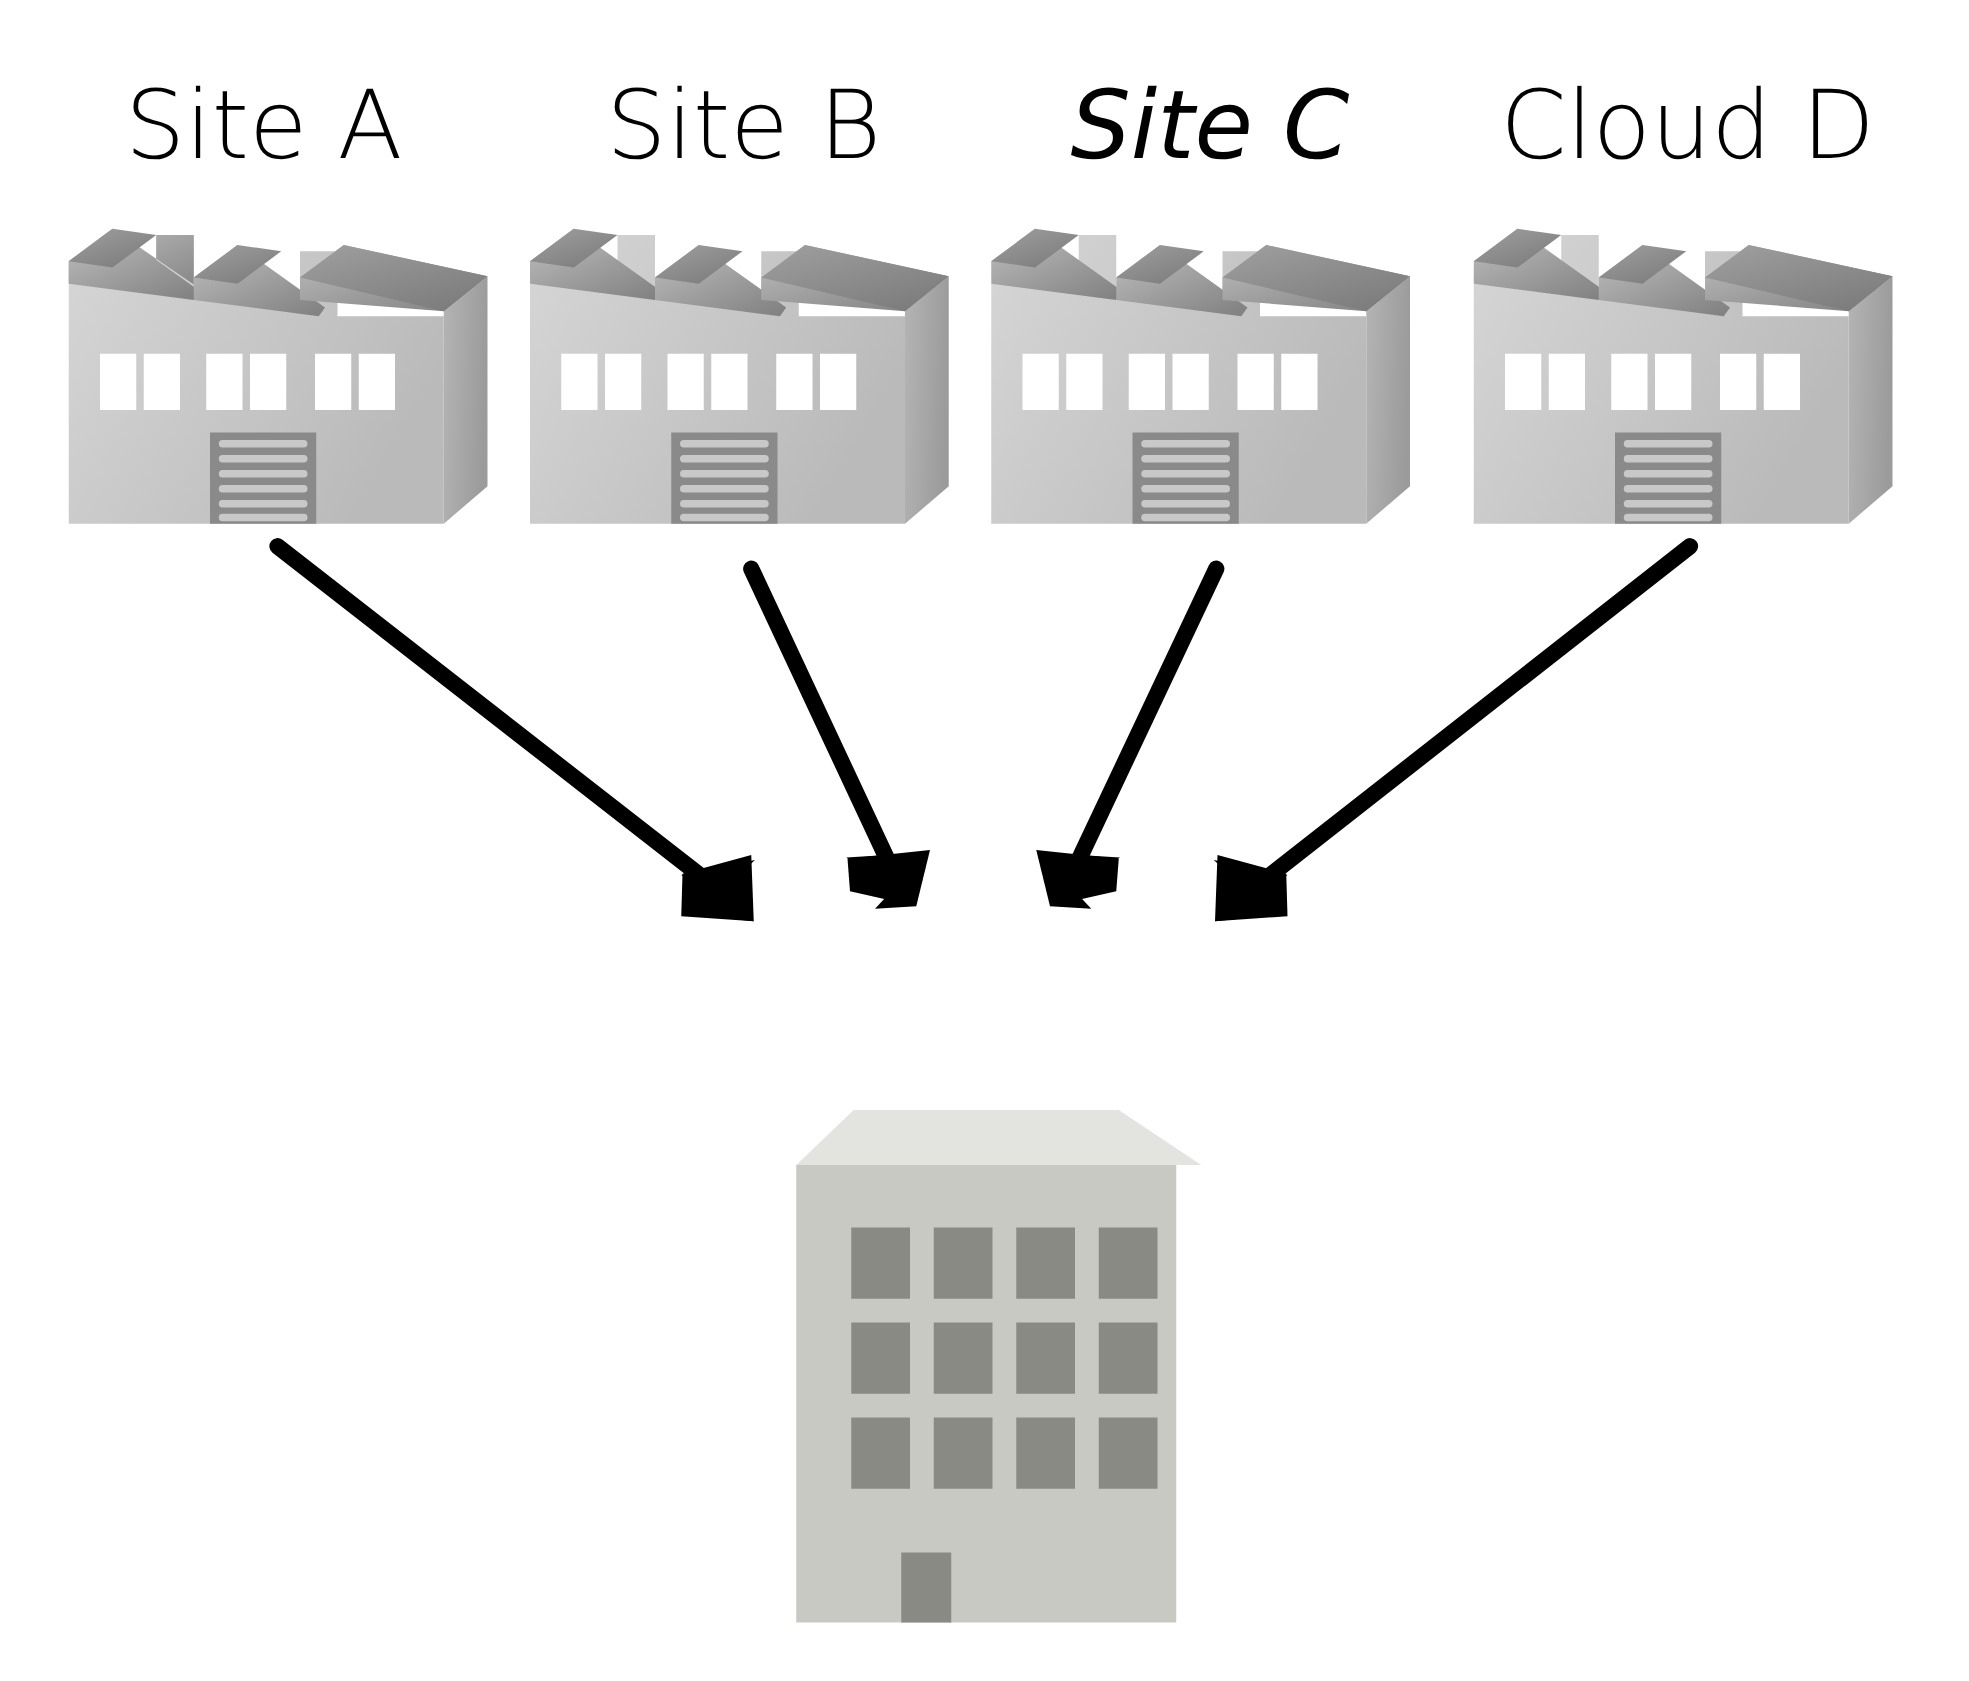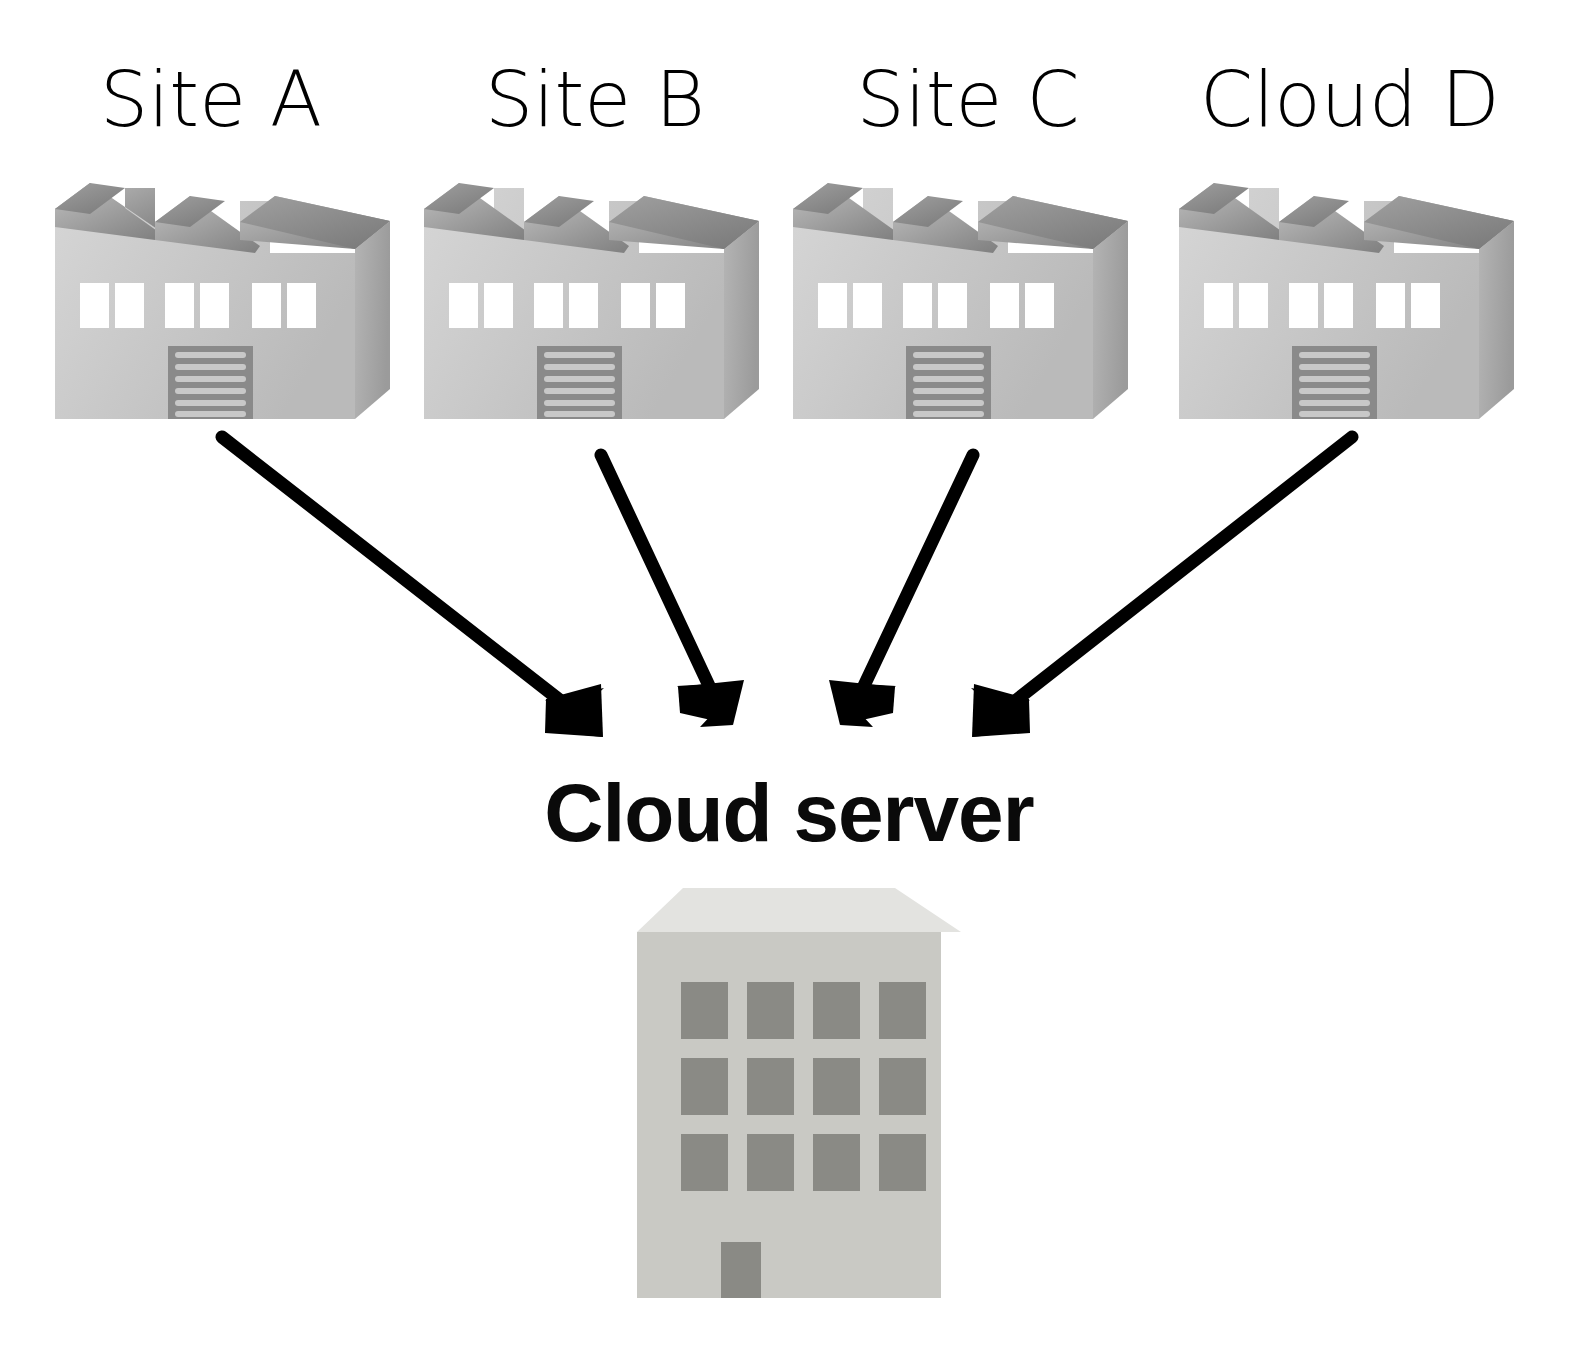--- a/index.html
+++ b/index.html
@@ -58,21 +58,21 @@
     pointer-events: none;
   }
 </style>
 </head>
 <body>
 
 <div id="canvas">
 
   <div class="site-label" style="left:0; top:62px; width:422px;">Site A</div>
   <div class="site-label" style="left:384px; top:62px; width:422px;">Site B</div>
-  <div class="site-label" style="left:757px; top:62px; width:422px;">Site C</div>
+  <div class="site-label" style="left:757px; top:62px; width:422px;font-style:italic;">Site C</div>
   <div class="site-label" style="left:1139px; top:62px; width:422px;">Cloud D</div>
 
   <div class="factory-wrap" style="left:55px; top:183px;">
     <svg width="335" height="236" viewBox="0 0 335 236">
       <defs>
         <linearGradient id="fWallA" x1="0" y1="0" x2="1" y2="0.45">
           <stop offset="0" stop-color="#d6d6d6"></stop>
             <stop offset="1" stop-color="#bababa"></stop>
         </linearGradient>
         <linearGradient id="fRoofA" x1="0.05" y1="0" x2="0.9" y2="1">
@@ -319,21 +319,20 @@
       </g>
 
       <g>
         <line x1="1352" y1="437" x2="1010" y2="705" stroke="#000000" stroke-width="13" stroke-linecap="round"></line>
         <path d="M972 737 L1030 700 L971 688 L1019 732 Z" fill="#000000"></path>
         <path d="M972 737 L974 684 L1029 699 L1030 733 Z" fill="#000000"></path>
       </g>
     </svg>
   </div>
 
-  <div class="cloud-label" style="left:289px; top:772px; width:1000px;">Cloud server</div>
 
   <div class="server-wrap" style="left:617px; top:880px;">
     <svg width="344" height="425" viewBox="0 0 344 425">
 
       <path d="M66 8 L278 8 L344 52 L20 52 Z" fill="#e3e3e0"></path>
 
       <rect x="20" y="52" width="304" height="366" fill="#c9c9c4"></rect>
 
       <g fill="#8a8a85">
         <rect x="64" y="102" width="47" height="57"></rect>

